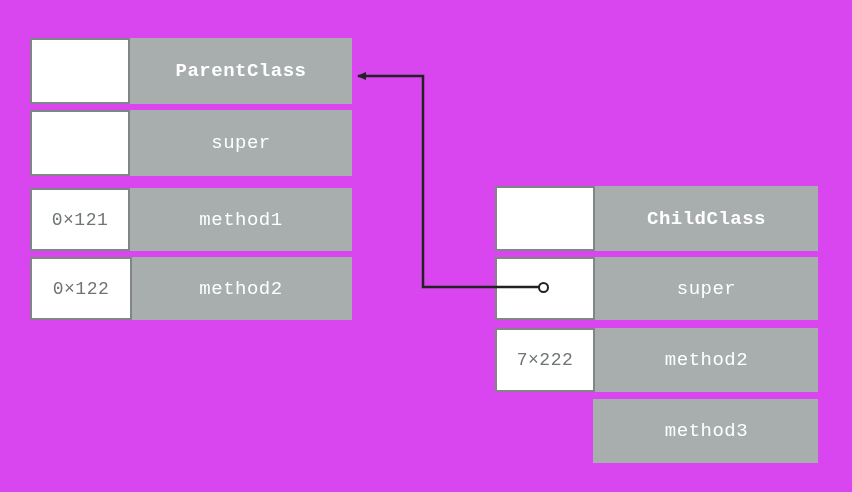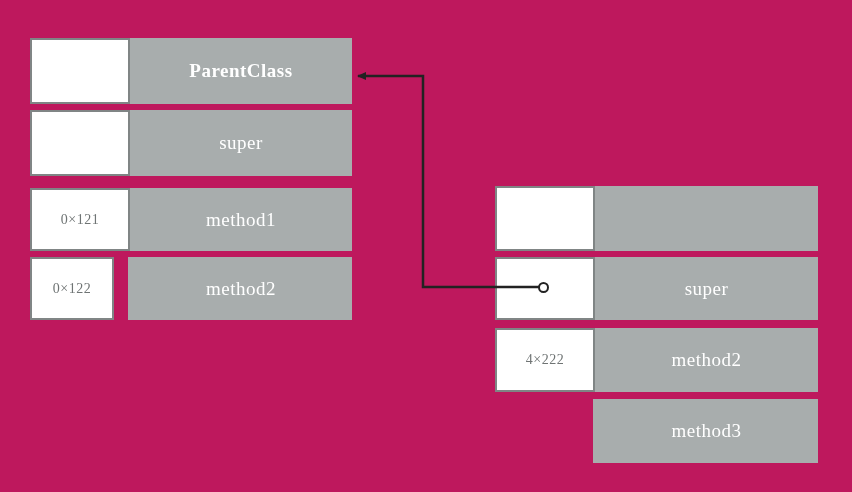--- a/index.html
+++ b/index.html
@@ -4,23 +4,23 @@
 <style>
   html, body {
     margin: 0;
     padding: 0;
     background: #ffffff;
   }
   #canvas {
     position: relative;
     width: 852px;
     height: 492px;
-    background: #be185d;
+    background: #d946ef;
     overflow: hidden;
-    font-family: Liberation Serif, serif;
+    font-family: Liberation Mono, monospace;
   }
   .vtable {
     position: absolute;
   }
   .row {
     position: absolute;
     left: 0;
   }
   .row .gray {
     position: absolute;
@@ -50,21 +50,21 @@
     top: 0;
     background: #ffffff;
     border: 2px solid #808585;
     box-sizing: border-box;
     display: flex;
     align-items: center;
     justify-content: center;
   }
   .row .addr {
     color: #6f7474;
-    font-size: 14px;
+    font-size: 18px;
     letter-spacing: 0.5px;
     white-space: nowrap;
   }
   .dot {
     position: absolute;
     width: 11px;
     height: 11px;
     border: 2px solid #222222;
     border-radius: 50%;
     background: #ffffff;
@@ -103,44 +103,45 @@
         <div class="row" style="left: 30px; top: 188px; width: 322px; height: 63px;">
           <div class="gray" style="left: 98px; width: 224px;"></div>
           <div class="label" style="left: 100px; width: 222px;">method1</div>
           <div class="slot" style="width: 100px; height: 63px;">
             <span class="addr">0×121</span>
           </div>
         </div>
         <div class="row" style="left: 30px; top: 257px; width: 322px; height: 63px;">
           <div class="gray" style="left: 98px; width: 224px;"></div>
           <div class="label" style="left: 100px; width: 222px;">method2</div>
-          <div class="slot" style="width: 84px; height: 63px;">
+          <div class="slot" style="width: 102px; height: 63px;">
             <span class="addr">0×122</span>
           </div>
         </div>
       </div>
       <div class="vtable" style="left: 0px; top: 0px; width: 852px; height: 492px;">
         <div class="row header" style="left: 495px; top: 186px; width: 323px; height: 65px;">
           <div class="gray" style="left: 98px; width: 225px;"></div>
+          <div class="label" style="left: 100px; width: 223px;">ChildClass</div>
           <div class="slot" style="width: 100px; height: 65px;">
             <span class="addr"></span>
           </div>
         </div>
         <div class="row" style="left: 495px; top: 257px; width: 323px; height: 63px;">
           <div class="gray" style="left: 98px; width: 225px;"></div>
           <div class="label" style="left: 100px; width: 223px;">super</div>
           <div class="slot" style="width: 100px; height: 63px;">
             <span class="addr"></span>
           </div>
         </div>
         <div class="row" style="left: 495px; top: 328px; width: 323px; height: 64px;">
           <div class="gray" style="left: 98px; width: 225px;"></div>
           <div class="label" style="left: 100px; width: 223px;">method2</div>
           <div class="slot" style="width: 100px; height: 64px;">
-            <span class="addr">4×222</span>
+            <span class="addr">7×222</span>
           </div>
         </div>
         <div class="row" style="left: 495px; top: 399px; width: 323px; height: 64px;">
           <div class="gray" style="left: 98px; width: 225px;"></div>
           <div class="label" style="left: 100px; width: 223px; border-radius: 17px;">method3</div>
         </div>
       </div>
     </div>
 
   <svg class="wires" viewBox="0 0 852 492">

